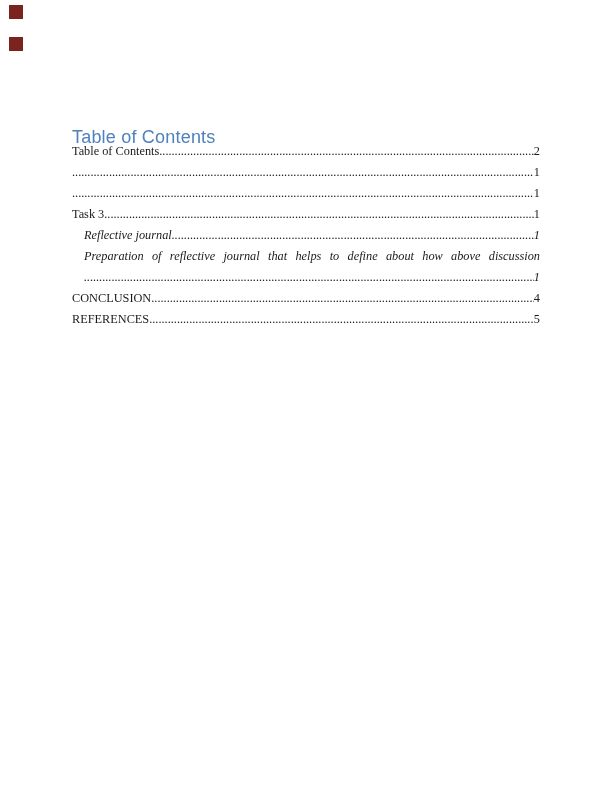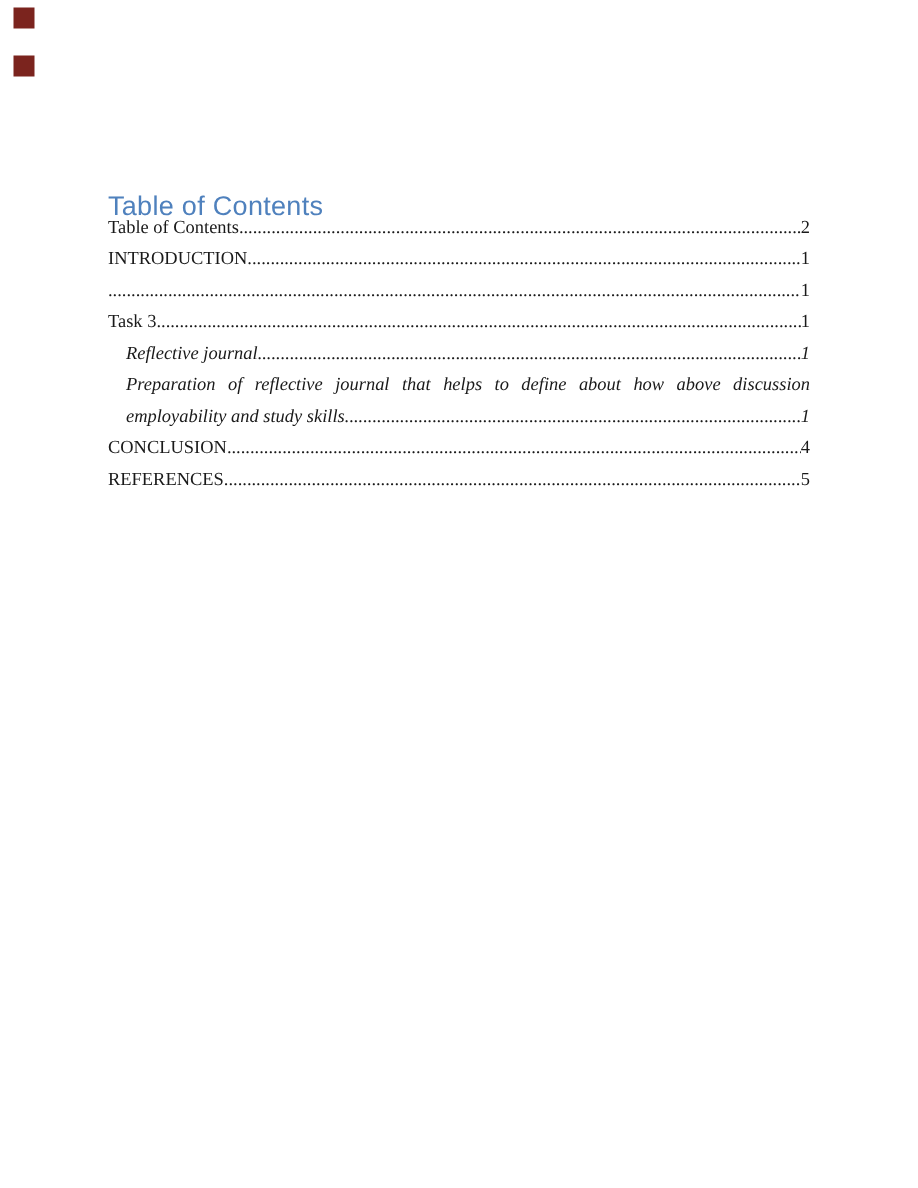--- a/index.html
+++ b/index.html
@@ -65,41 +65,39 @@
   <div class="corner-marker top" style="background: rgb(123, 36, 30);"></div>
   <div class="corner-marker bottom" style="background: rgb(123, 36, 30);"></div>
   <div class="doc-heading" style="color: rgb(79, 129, 189);">Table of Contents</div>
   <div class="toc">
       <div class="toc-row">
         <span class="toc-label">Table of Contents</span>
         <span class="leader">............................................................................................................................................................................................................................................................................................................</span>
         <span class="toc-page">2</span>
       </div>
       <div class="toc-row">
-        <span class="toc-label">INTRODUCTION</span>
         <span class="leader">............................................................................................................................................................................................................................................................................................................</span>
         <span class="toc-page">1</span>
       </div>
       <div class="toc-row">
         <span class="leader">............................................................................................................................................................................................................................................................................................................</span>
         <span class="toc-page">1</span>
       </div>
       <div class="toc-row">
         <span class="toc-label">Task 3</span>
         <span class="leader">............................................................................................................................................................................................................................................................................................................</span>
         <span class="toc-page">1</span>
       </div>
       <div class="toc-row indent">
         <span class="toc-label">Reflective journal</span>
         <span class="leader">............................................................................................................................................................................................................................................................................................................</span>
         <span class="toc-page">1</span>
       </div>
       <div class="justify-line indent">Preparation of reflective journal that helps to define about how above discussion contributes in</div>
       <div class="toc-row indent">
-        <span class="toc-label">employability and study skills</span>
         <span class="leader">............................................................................................................................................................................................................................................................................................................</span>
         <span class="toc-page">1</span>
       </div>
       <div class="toc-row">
         <span class="toc-label">CONCLUSION</span>
         <span class="leader">............................................................................................................................................................................................................................................................................................................</span>
         <span class="toc-page">4</span>
       </div>
       <div class="toc-row">
         <span class="toc-label">REFERENCES</span>

